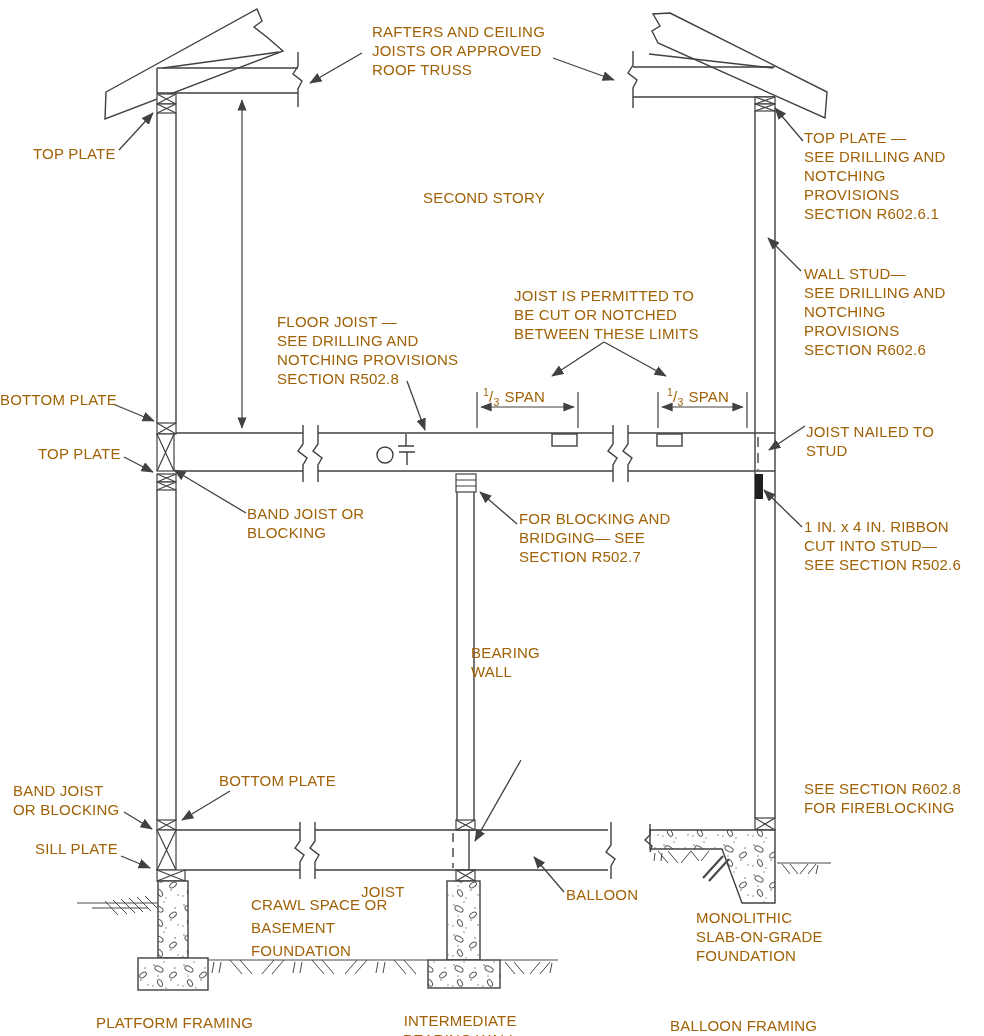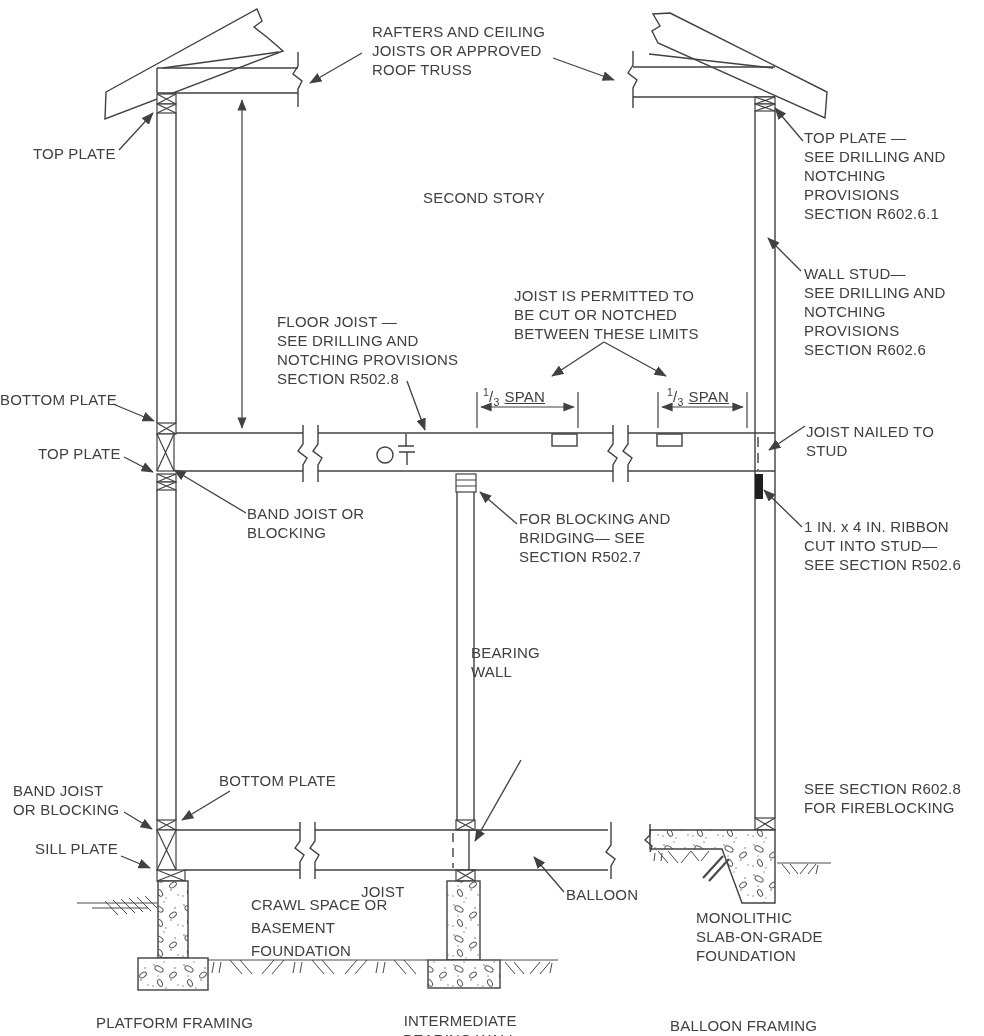--- a/index.html
+++ b/index.html
@@ -2,28 +2,28 @@
 <html><head>
 <meta charset="utf-8">
 <style>
   html,body{margin:0;padding:0;background:#fff;}
   #stage{
     position:relative;width:984px;height:1036px;background:#ffffff;
     font-family:"Liberation Sans", sans-serif;overflow:hidden;
   }
   #linework{position:absolute;left:0;top:0;z-index:0;}
   .lbl{
-    position:absolute;z-index:2;color:#404040;font-size:15px;line-height:19px;
+    position:absolute;z-index:2;color:#a16207;font-size:15px;line-height:19px;
     white-space:pre-line;letter-spacing:.2px;
   }
   .lbl.center{text-align:center;margin-top:16px;}
   .lbl.wide-lh{line-height:23px;}
   .fr-num{font-size:10.5px;vertical-align:6px;}
   .fr-den{font-size:10.5px;vertical-align:-4px;}
-  .fr-word{margin-left:5px;text-decoration:underline;}
+  .fr-word{margin-left:5px;}
 </style>
 </head>
 <body>
 
 <div id="stage">
 
 <svg id="linework" width="984" height="1036" viewBox="0 0 984 1036">
   <defs>
     <marker id="ah" viewBox="0 0 10 8" refX="9.3" refY="4" markerWidth="9.5" markerHeight="7.6" orient="auto-start-reverse">
       <path d="M0,0 L10,4 L0,8 Z" fill="#414141"></path>

